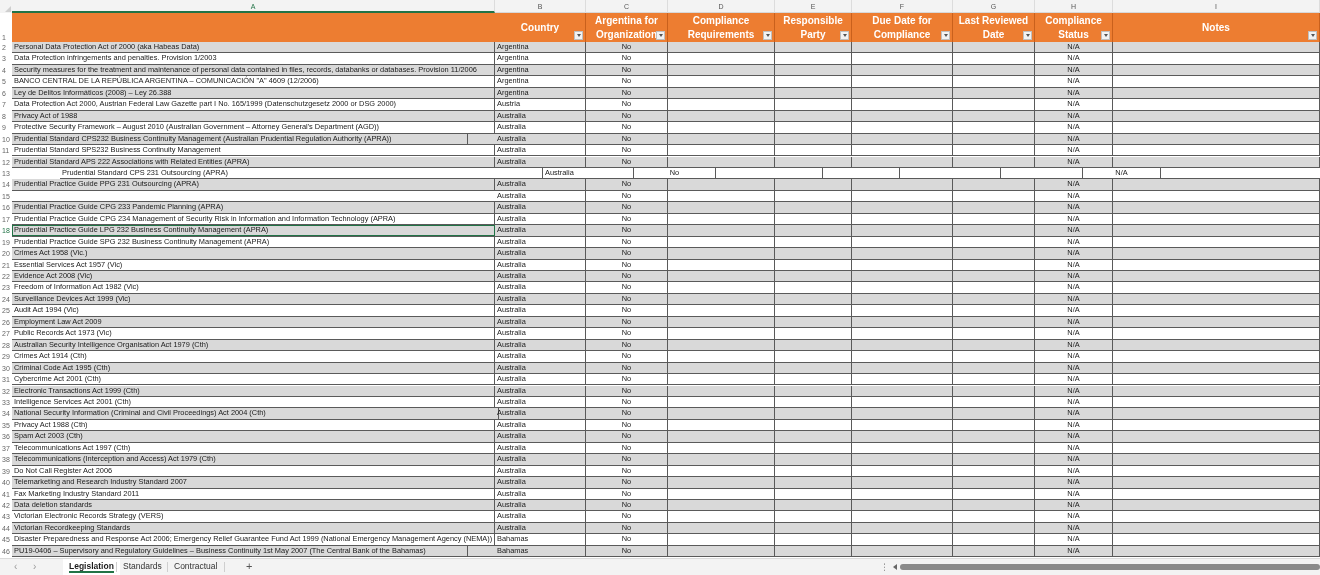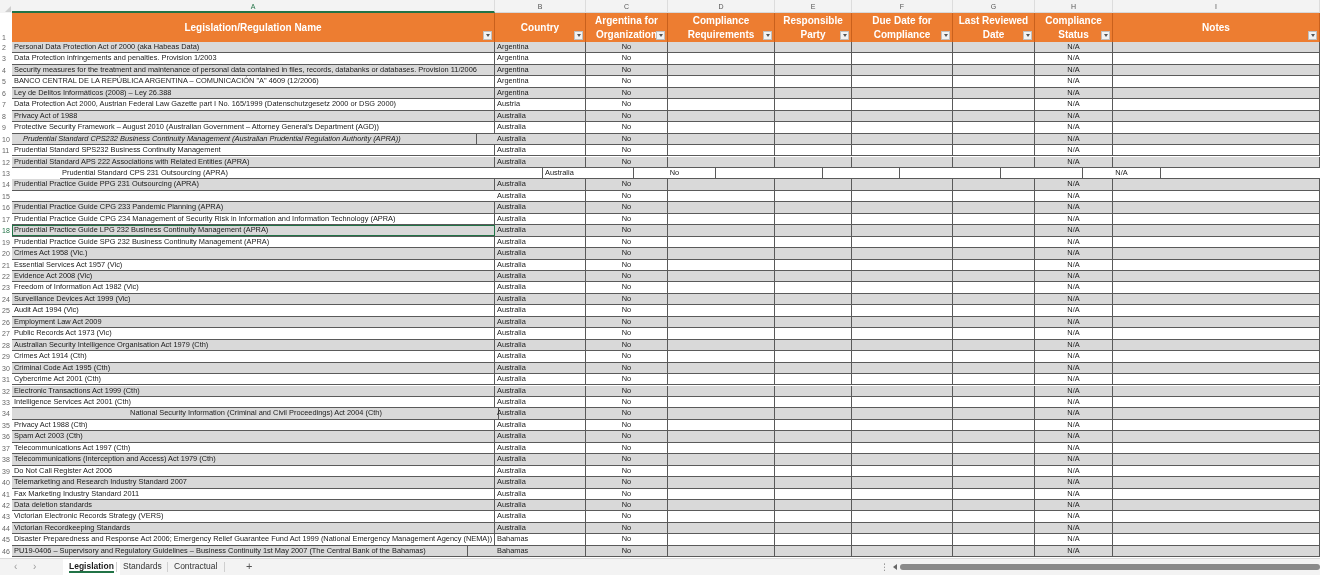--- a/index.html
+++ b/index.html
@@ -56,24 +56,20 @@
       <div class="col-letter" style="left: 586px; width: 82px;">C</div>
       <div class="col-letter" style="left: 668px; width: 107px;">D</div>
       <div class="col-letter" style="left: 775px; width: 77px;">E</div>
       <div class="col-letter" style="left: 852px; width: 101px;">F</div>
       <div class="col-letter" style="left: 953px; width: 82px;">G</div>
       <div class="col-letter" style="left: 1035px; width: 78px;">H</div>
       <div class="col-letter" style="left: 1113px; width: 207px;">I</div>
     </div>
   <div class="row-num" style="top:13px;height:29px;line-height:50px;">1</div>
   <div class="hdr-row" id="hdrRow">
-      <div class="hdr-cell" style="left: 0px; width: 483px;">
-        <span class="lbl" style="max-width: 473px;">Legislation/Regulation Name</span>
-        <span class="filter-btn"></span>
-      </div>
       <div class="hdr-cell" style="left: 483px; width: 91px;">
         <span class="lbl" style="max-width: 81px;">Country</span>
         <span class="filter-btn"></span>
       </div>
       <div class="hdr-cell" style="left: 574px; width: 82px;">
         <span class="lbl" style="max-width: 72px;">Argentina for Organization</span>
         <span class="filter-btn"></span>
       </div>
       <div class="hdr-cell" style="left: 656px; width: 107px;">
         <span class="lbl" style="max-width: 97px;">Compliance Requirements</span>
@@ -192,21 +188,21 @@
         <div class="cell center" style="left: 574px; width: 82px;">No</div>
         <div class="cell " style="left: 656px; width: 107px;"></div>
         <div class="cell " style="left: 763px; width: 77px;"></div>
         <div class="cell " style="left: 840px; width: 101px;"></div>
         <div class="cell " style="left: 941px; width: 82px;"></div>
         <div class="cell center" style="left: 1023px; width: 78px;">N/A</div>
         <div class="cell " style="left: 1101px; width: 207px;"></div>
       </div>
       <div class="row-num" style="top: 133.6px; height: 11.45px; line-height: 11.45px;">10</div>
       <div class="data-row odd" style="top: 133.6px;">
-        <div class="cell " style="left: 9px; width: 456px; font-style: italic;">Prudential Standard CPS232 Business Continuity Management (Australian Prudential Regulation Authority (APRA))</div>
+        <div class="cell " style="left: 0px; width: 456px;">Prudential Standard CPS232 Business Continuity Management (Australian Prudential Regulation Authority (APRA))</div>
         <div class="cell " style="left: 483px; width: 91px;">Australia</div>
         <div class="cell center" style="left: 574px; width: 82px;">No</div>
         <div class="cell " style="left: 656px; width: 107px;"></div>
         <div class="cell " style="left: 763px; width: 77px;"></div>
         <div class="cell " style="left: 840px; width: 101px;"></div>
         <div class="cell " style="left: 941px; width: 82px;"></div>
         <div class="cell center" style="left: 1023px; width: 78px;">N/A</div>
         <div class="cell " style="left: 1101px; width: 207px;"></div>
       </div>
       <div class="row-num" style="top: 145.05px; height: 11.45px; line-height: 11.45px;">11</div>
@@ -480,21 +476,21 @@
         <div class="cell center" style="left: 574px; width: 82px;">No</div>
         <div class="cell " style="left: 656px; width: 107px;"></div>
         <div class="cell " style="left: 763px; width: 77px;"></div>
         <div class="cell " style="left: 840px; width: 101px;"></div>
         <div class="cell " style="left: 941px; width: 82px;"></div>
         <div class="cell center" style="left: 1023px; width: 78px;">N/A</div>
         <div class="cell " style="left: 1101px; width: 207px;"></div>
       </div>
       <div class="row-num" style="top: 408.4px; height: 11.45px; line-height: 11.45px;">34</div>
       <div class="data-row odd" style="top: 408.4px;">
-        <div class="cell " style="left: 0px; width: 487px; text-align: center;">National Security Information (Criminal and Civil Proceedings) Act 2004 (Cth)</div>
+        <div class="cell " style="left: 0px; width: 487px;">National Security Information (Criminal and Civil Proceedings) Act 2004 (Cth)</div>
         <div class="cell " style="left: 483px; width: 91px;">Australia</div>
         <div class="cell center" style="left: 574px; width: 82px;">No</div>
         <div class="cell " style="left: 656px; width: 107px;"></div>
         <div class="cell " style="left: 763px; width: 77px;"></div>
         <div class="cell " style="left: 840px; width: 101px;"></div>
         <div class="cell " style="left: 941px; width: 82px;"></div>
         <div class="cell center" style="left: 1023px; width: 78px;">N/A</div>
         <div class="cell " style="left: 1101px; width: 207px;"></div>
       </div>
       <div class="row-num" style="top: 419.85px; height: 11.45px; line-height: 11.45px;">35</div>

